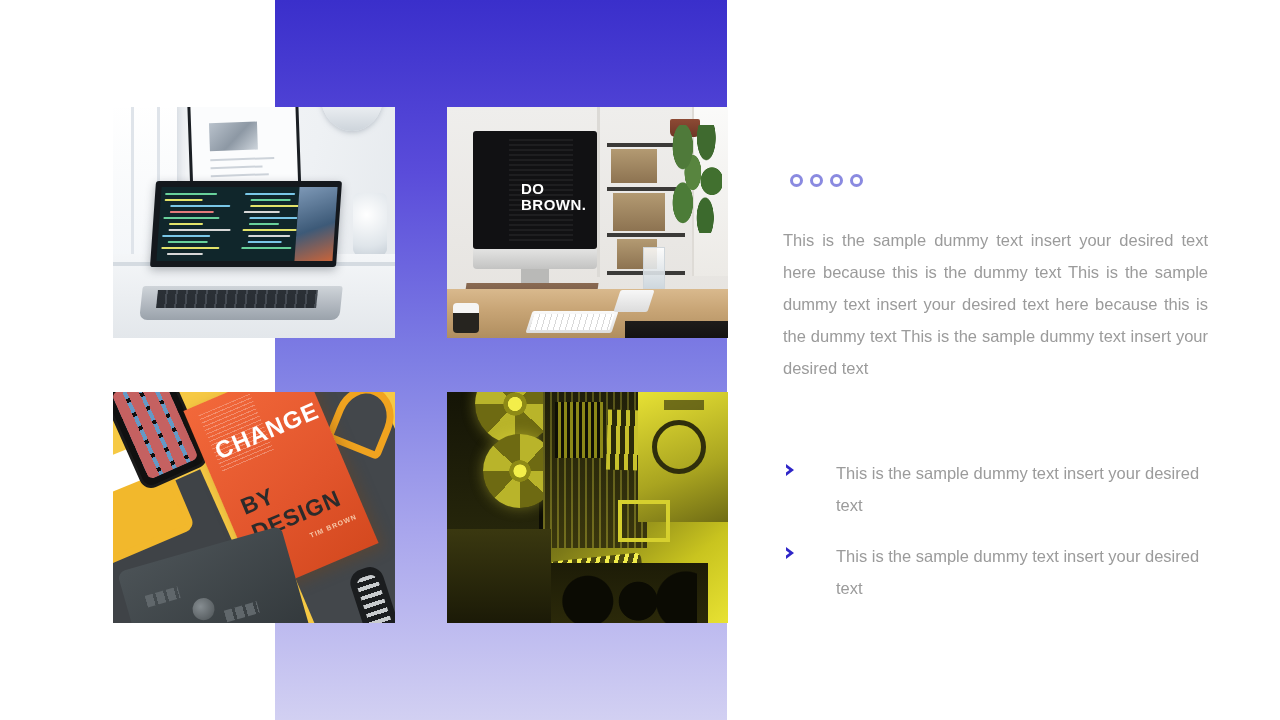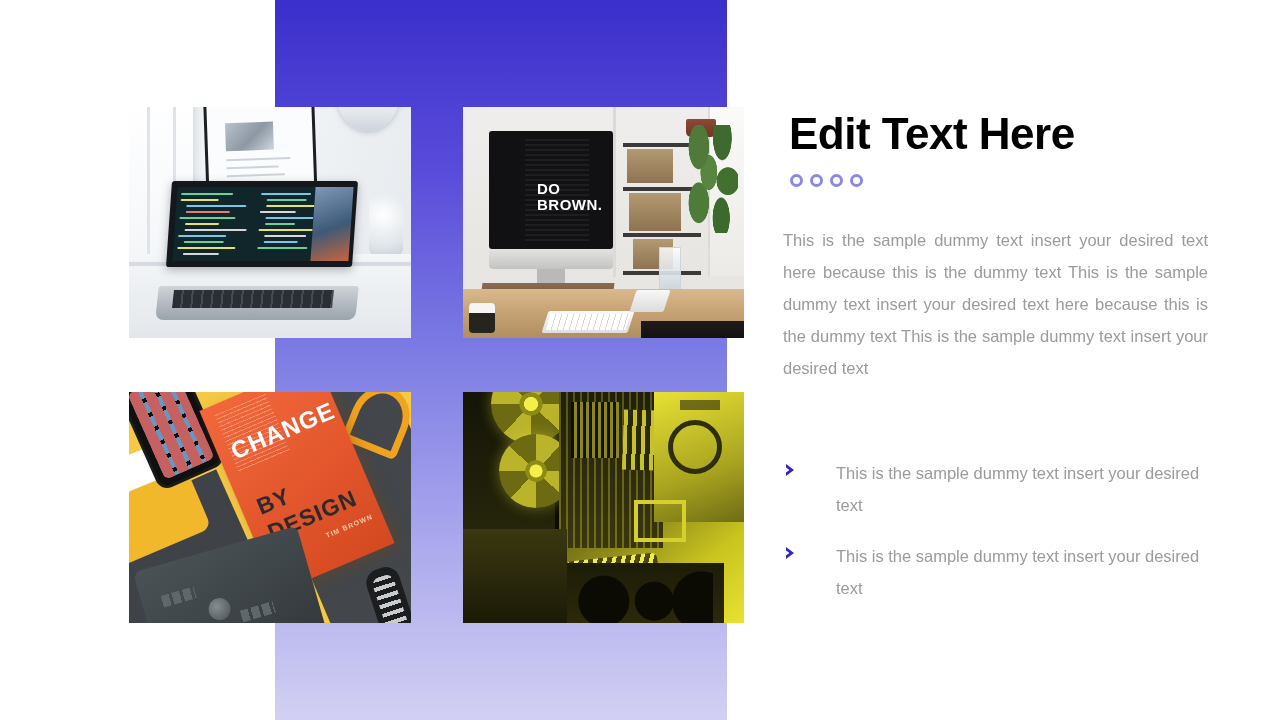--- a/index.html
+++ b/index.html
@@ -29,21 +29,20 @@
     width: 452px;
     height: 720px;
     background: linear-gradient(to bottom, #3a2fcb 0%, #5a4cda 24%, #7e7ee4 50%, #a9a6ed 74%, #d2d0f2 100%);
   }
 
   
   .photo {
     position: absolute;
     overflow: hidden;
     background: #0369a1;
-    margin-left: 16px;
   }
   .photo .inner {
     position: absolute;
     inset: 0;
   }
 
   #photo-topleft  { left: 113px; top: 107px;  width: 282px; height: 231px; }
   #photo-topright { left: 447px; top: 107px;  width: 281px; height: 231px; }
   #photo-botleft  { left: 113px; top: 392px;  width: 282px; height: 231px; }
   #photo-botright { left: 447px; top: 392px;  width: 281px; height: 231px; }
@@ -610,21 +609,20 @@
       <div class="p4-panel"></div>
       <div class="p4-cablebundle"></div>
       <div class="p4-gpu"></div>
       <div class="p4-gpufans"></div>
       <div class="p4-bottomleft"></div>
     </div>
   </div>
 
   <div class="content">
 
-    <div class="title">Edit Text Here</div>
 
     <div class="dots">
       <span class="dot"></span>
       <span class="dot"></span>
       <span class="dot"></span>
       <span class="dot"></span>
     </div>
 
     <div class="paragraph">This is the sample dummy  text insert your desired text here because this is the dummy text This is the sample dummy  text insert your desired text here because this is the dummy  text This is the sample dummy  text insert your desired text</div>
 

